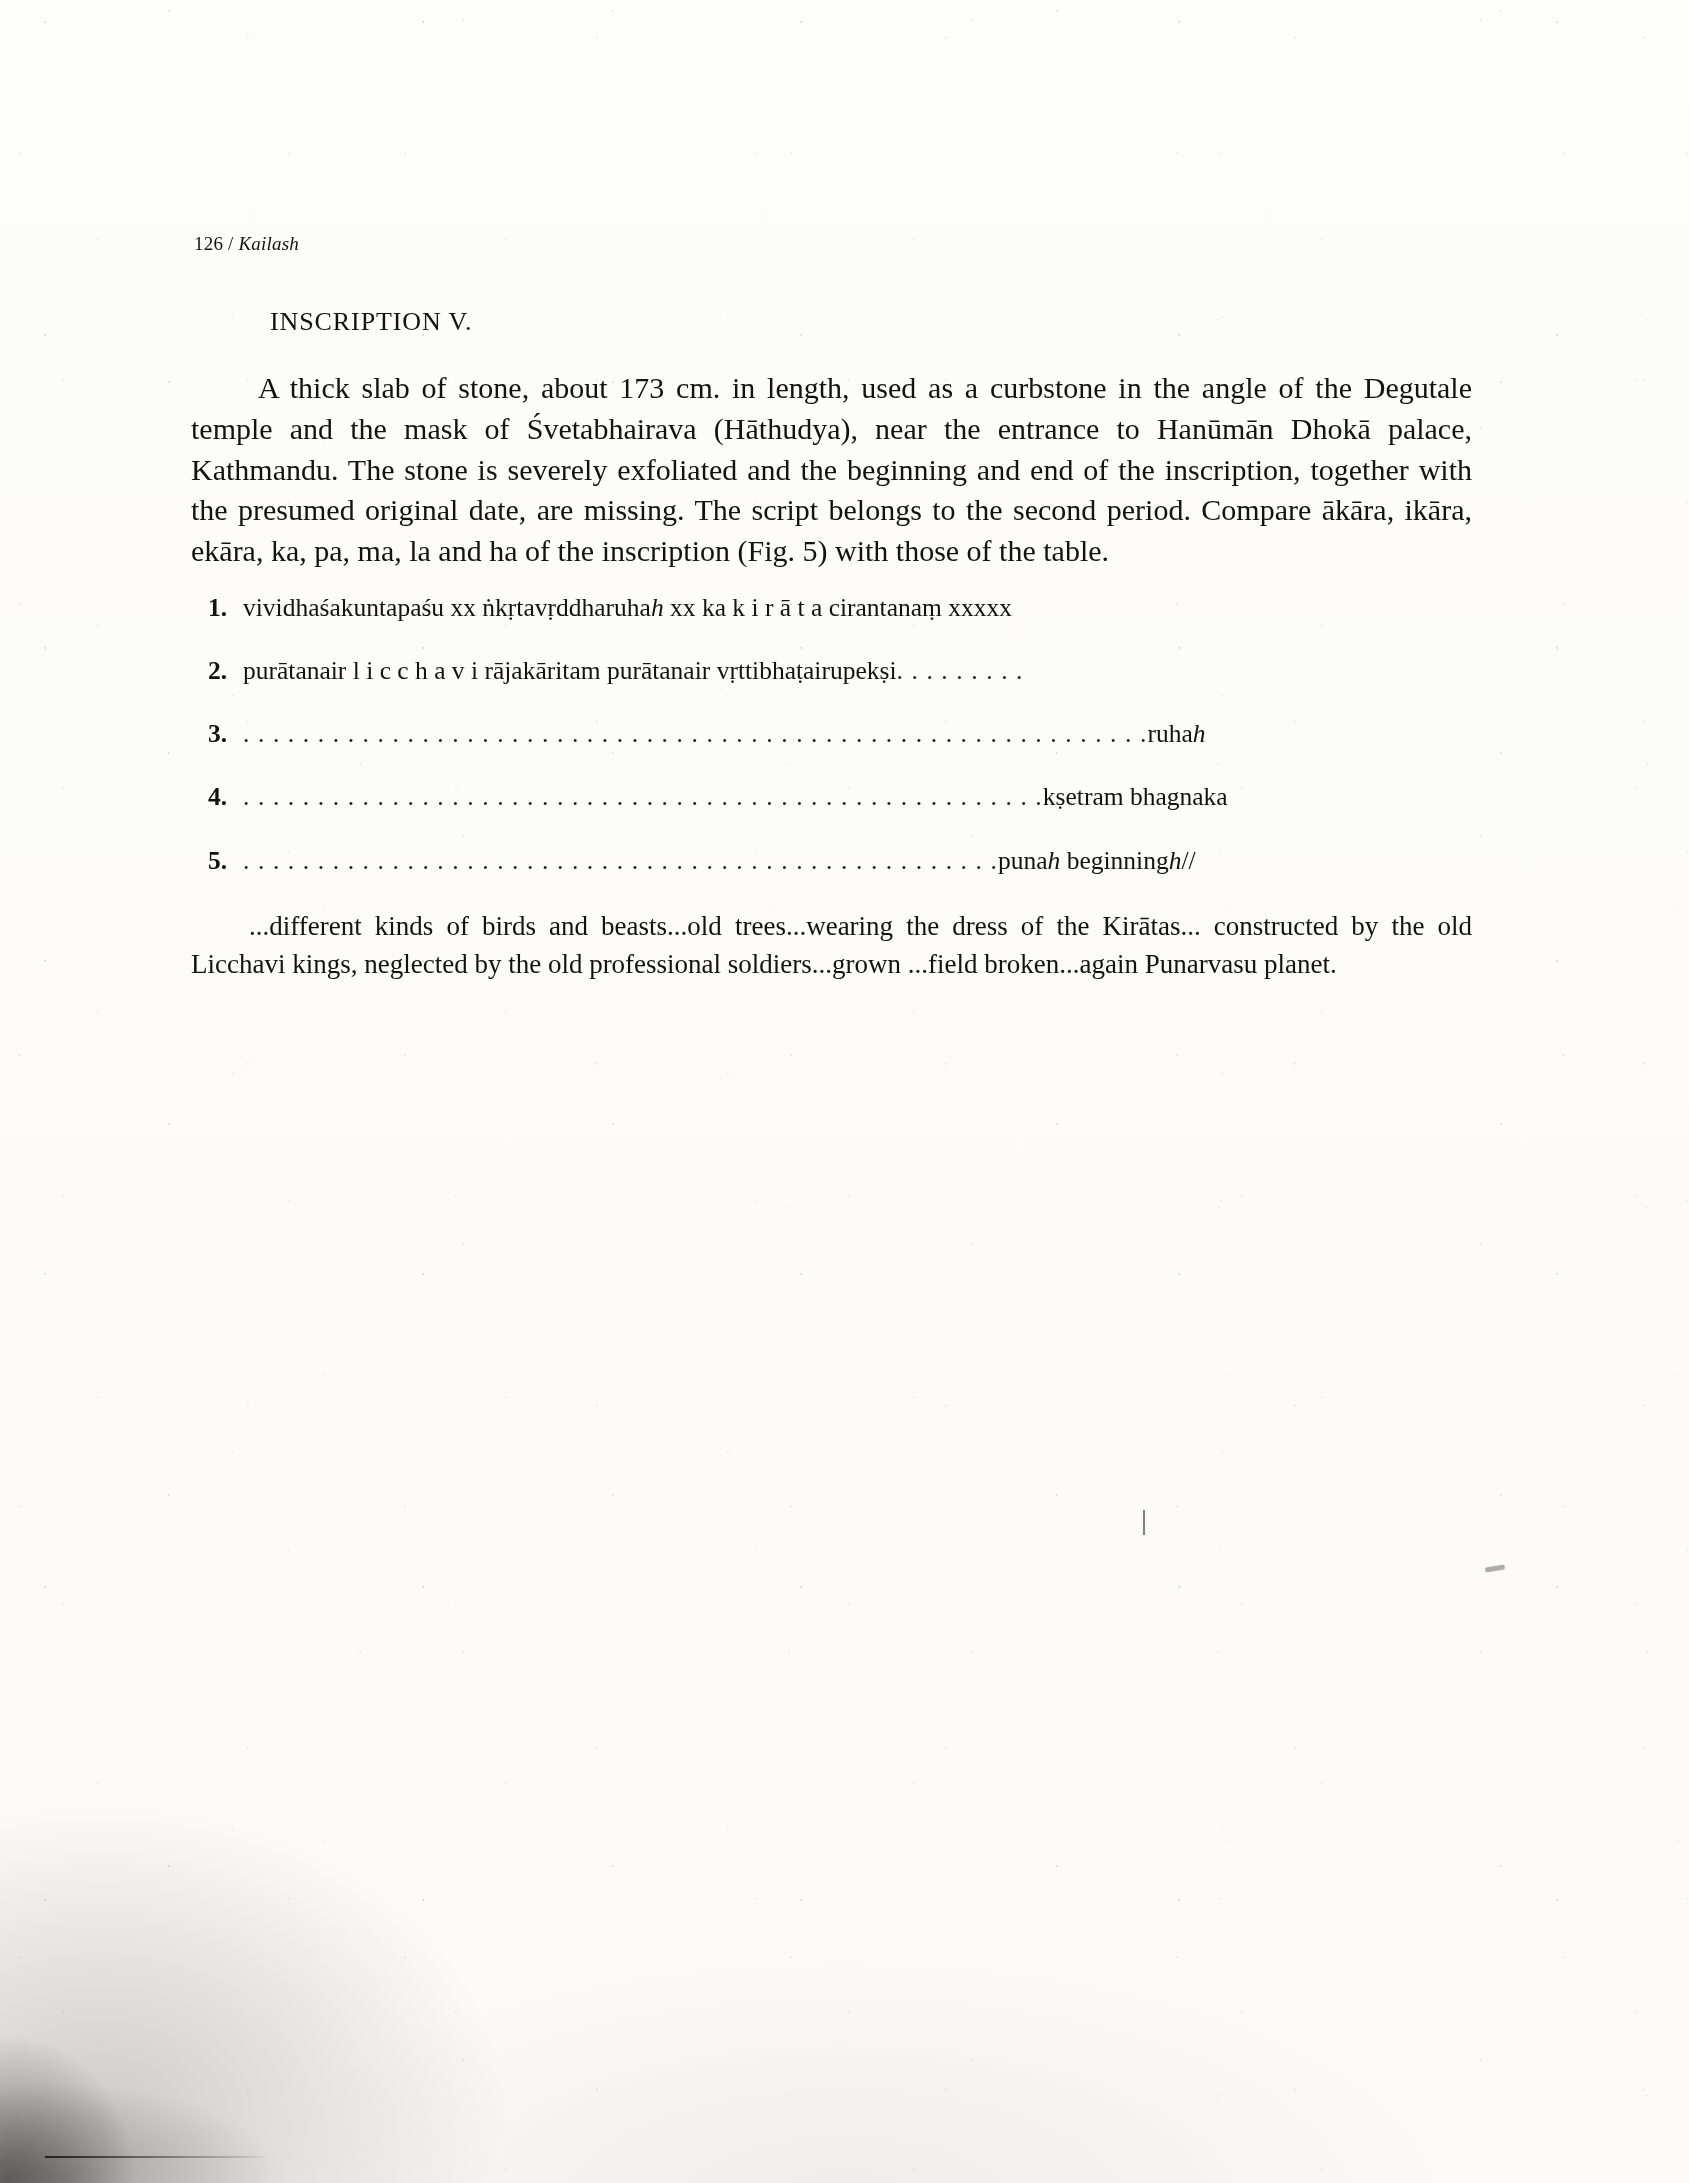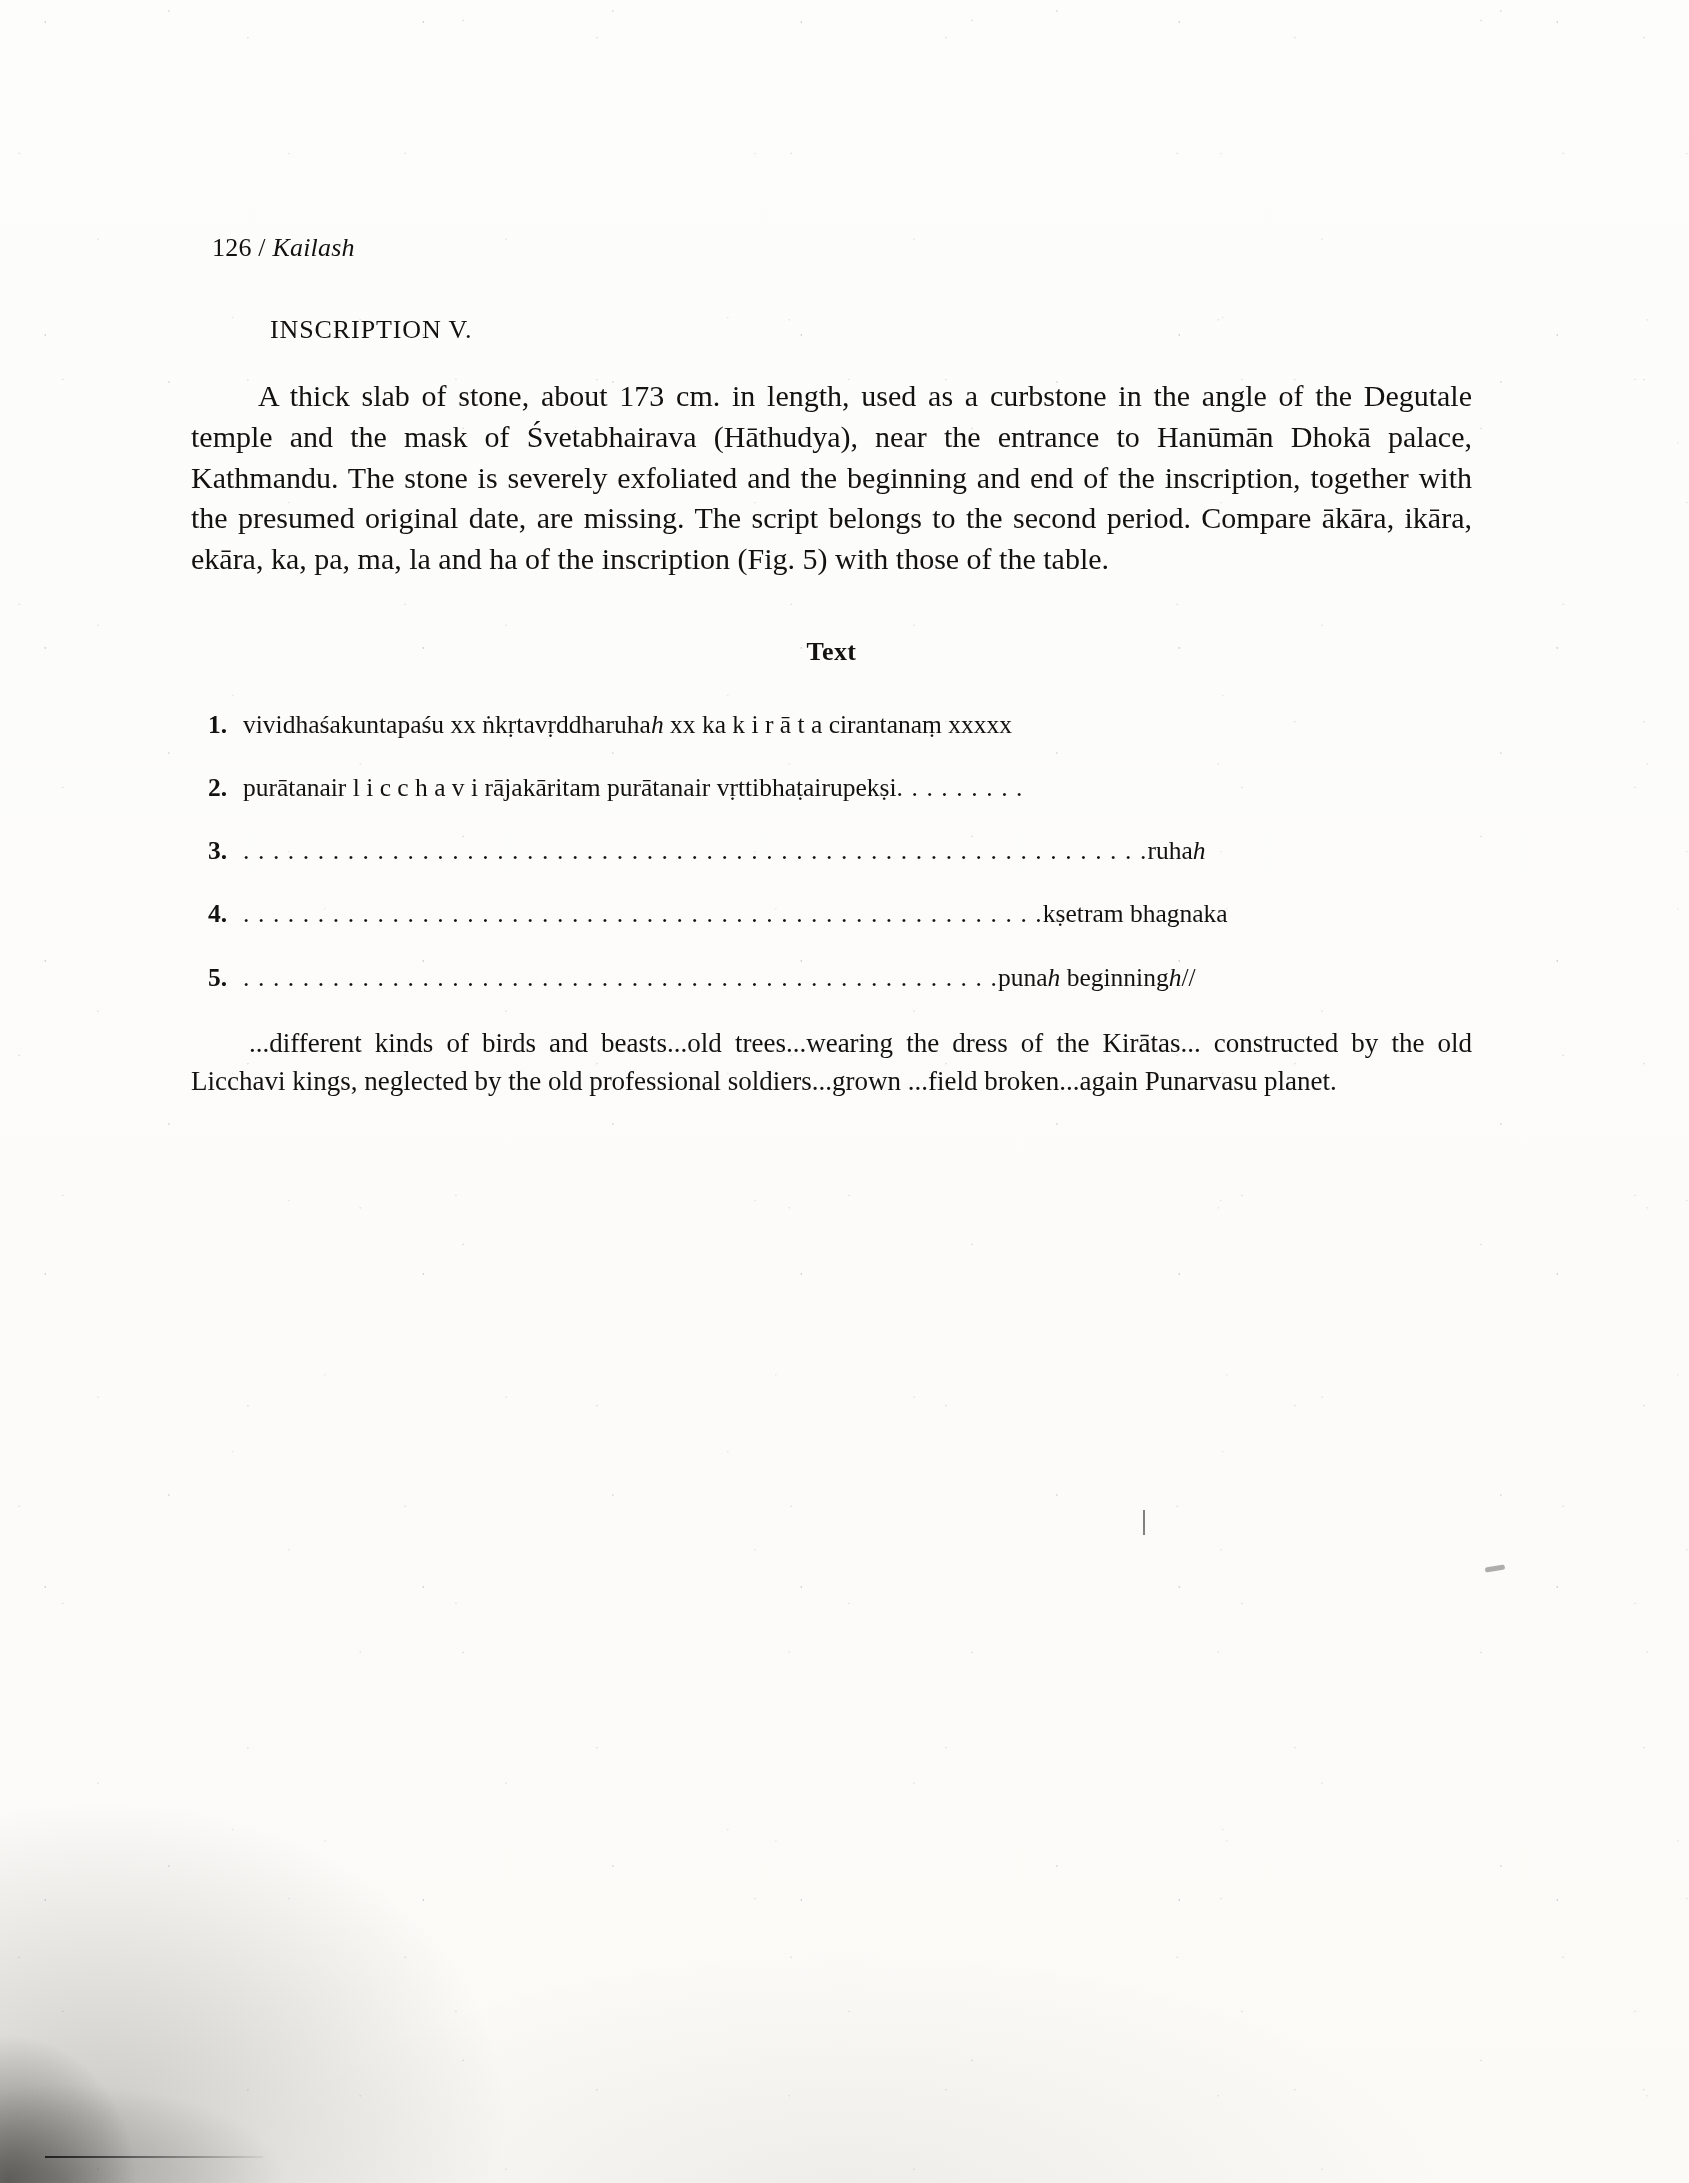--- a/index.html
+++ b/index.html
@@ -63,23 +63,23 @@
   }
 
   .content {
     position: absolute;
     left: 191px;
     top: 233px;
     width: 1281px;
   }
 
   .running-head {
-    font-size: 26px;
+    font-size: 19px;
     letter-spacing: 0.2px;
-    margin: 0 0 52px 21px;
+    margin: 0 0 52px 3px;
   }
   .running-head .kailash {
     font-style: italic;
   }
 
   .section-title {
     font-size: 26px;
     letter-spacing: 0.9px;
     margin: 0 0 31px 79px;
   }
@@ -165,21 +165,20 @@
       <span>126 /</span>
       <span class="kailash">Kailash</span>
     </div>
 
     <div class="section-title">INSCRIPTION V.</div>
 
     <p class="body-para">
       <span class="lead-indent"></span><span>A thick slab of stone, about 173 cm. in length, used as a  curbstone in  the  angle of the Degutale temple and the mask of Śvetabhairava (Hāthudya), near the  entrance  to Hanūmān  Dhokā  palace,  Kathmandu.   The stone is   severely   exfoliated   and  the beginning and end of the inscription, together  with  the  presumed original  date,  are missing.  The script belongs to the second period.  Compare ākāra, ikāra,  ekāra, ka, pa, ma, la and ha of the inscription (Fig.  5) with those of the table.</span>
     </p>
 
-    <div class="centered-head">Text</div>
 
     <ul class="text-lines">
 
       <li class="text-line">
         <span class="tl-num">1.</span>
         <span class="tl-body">
           <span>vividhaśakuntapaśu xx ṅkṛtavṛddharuha</span><span class="ital">h</span><span> xx ka k i r ā t a cirantanaṃ xxxxx</span>
         </span>
       </li>
 

